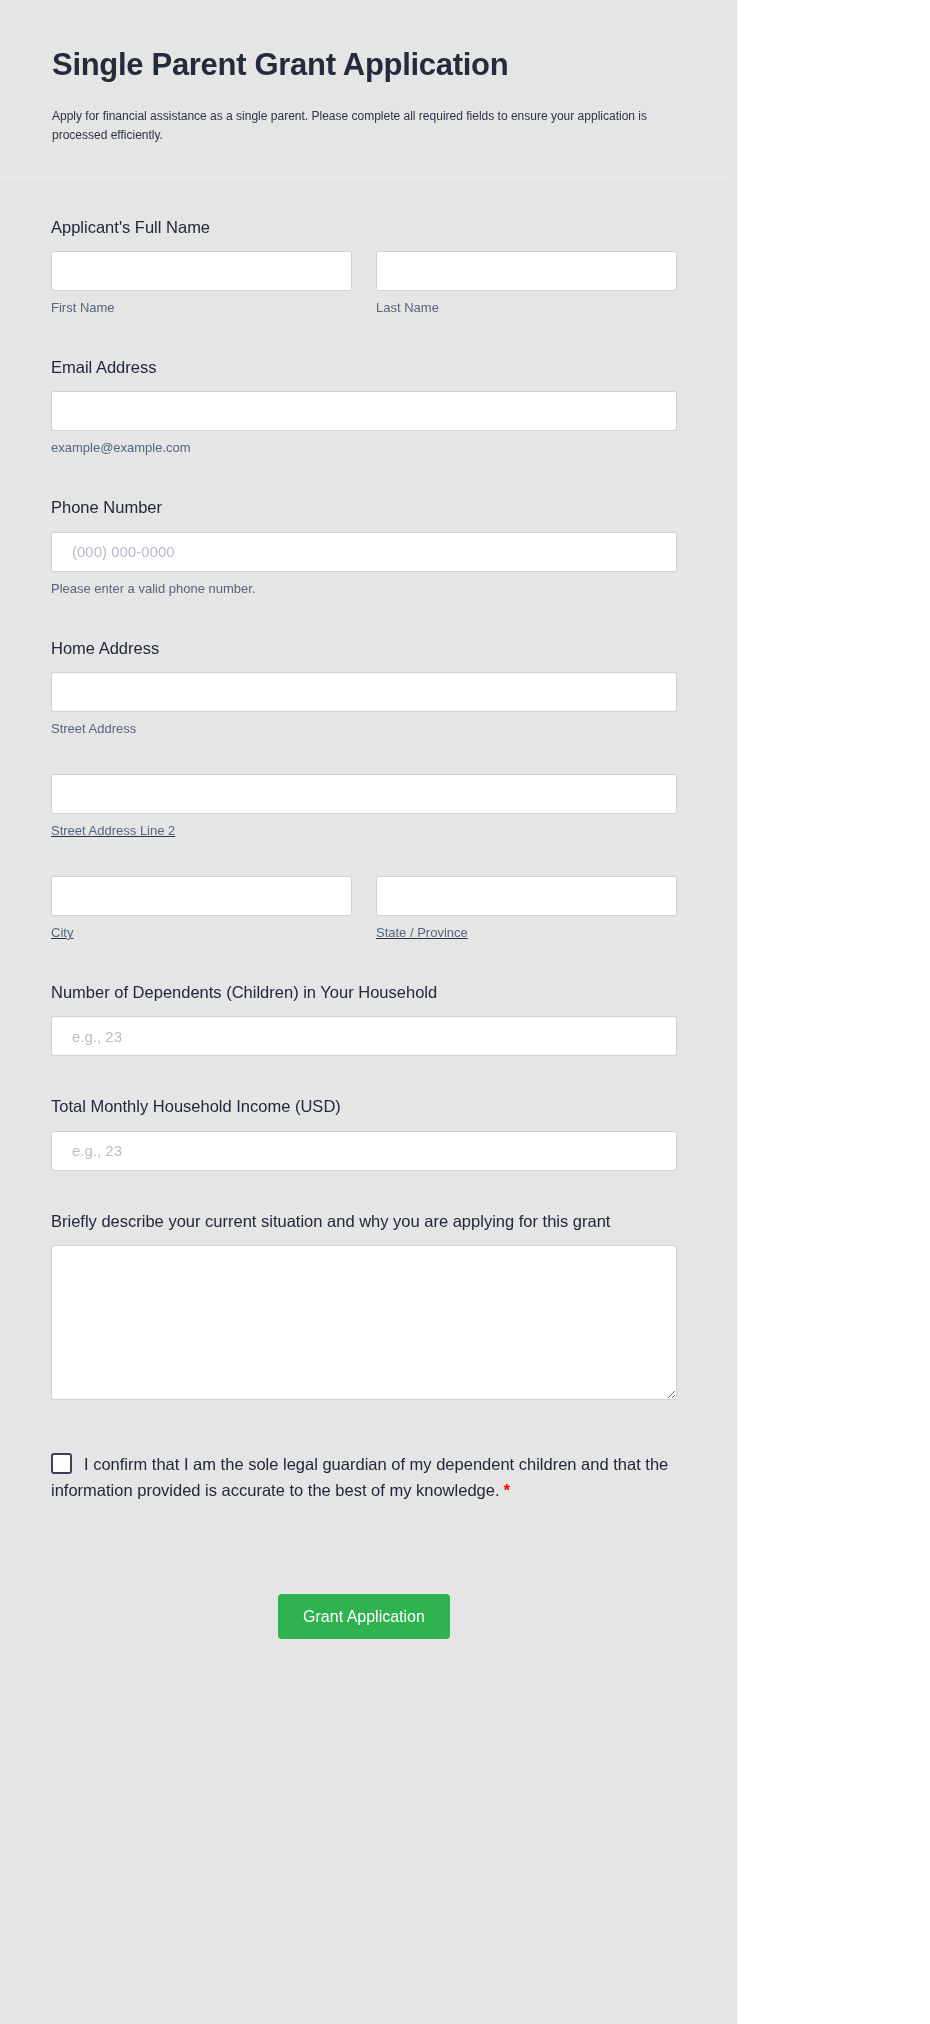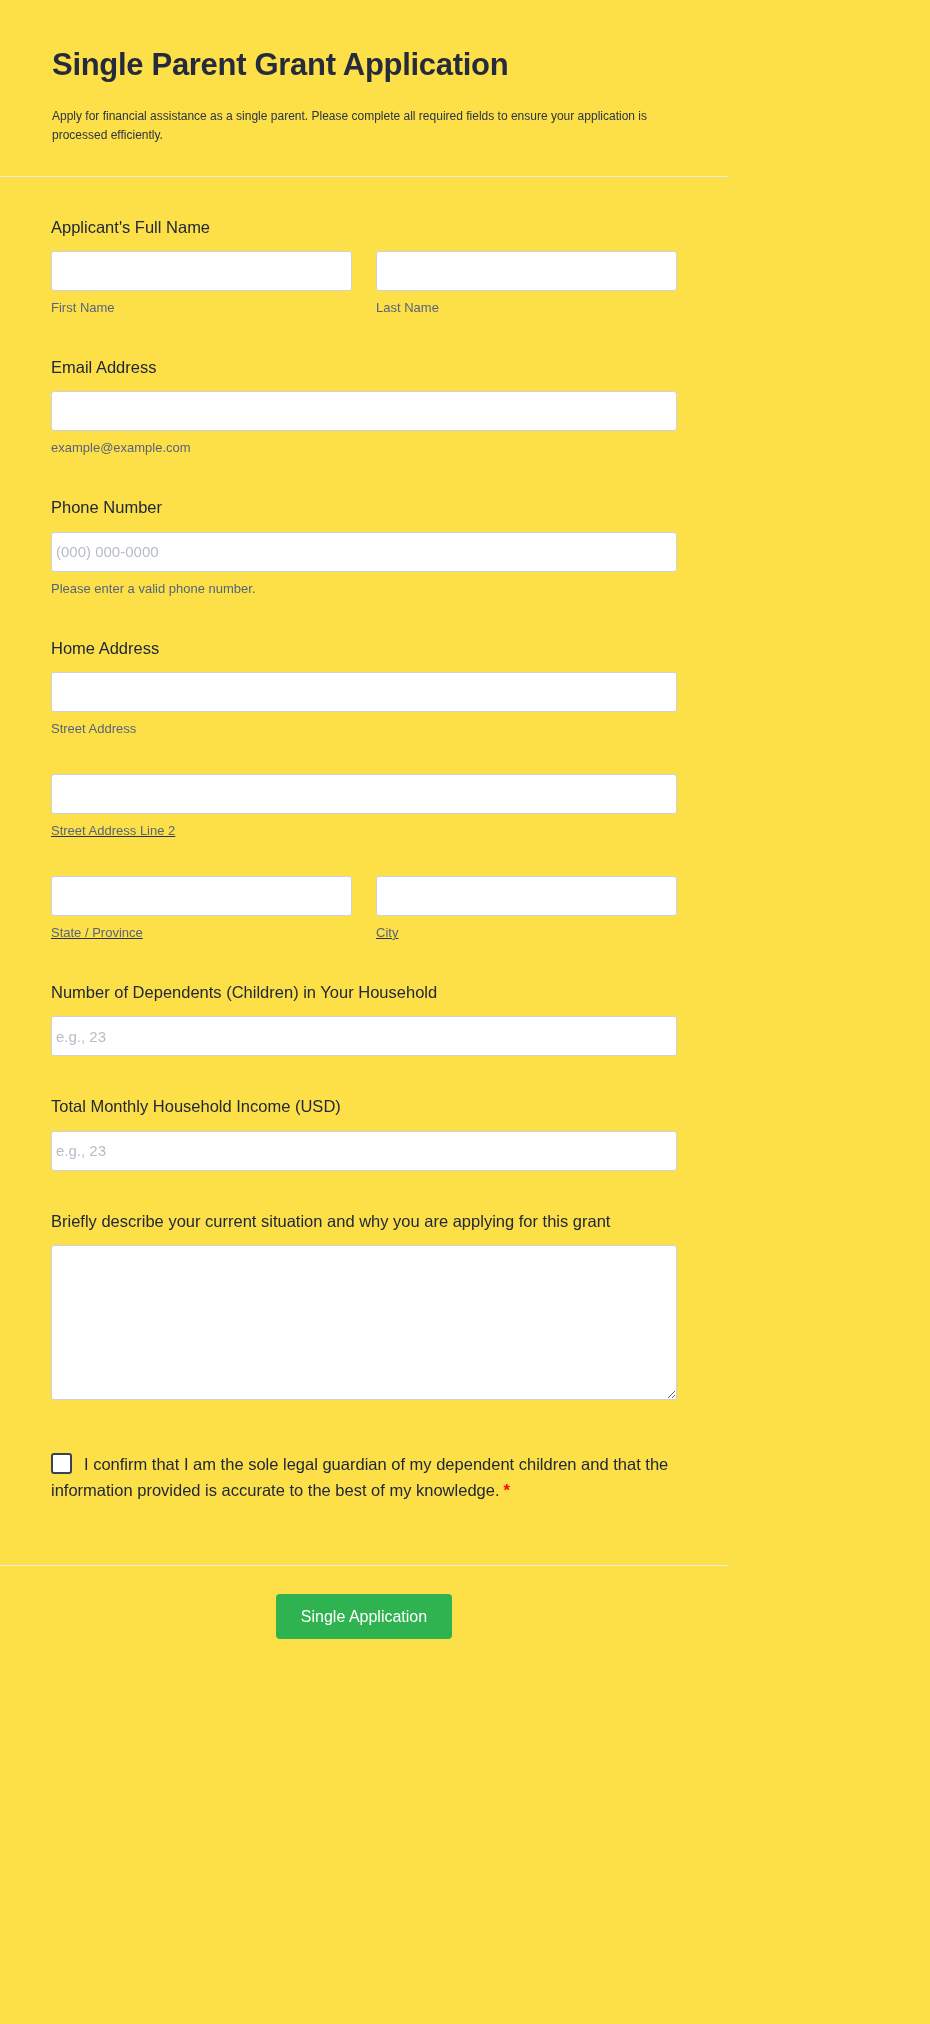--- a/index.html
+++ b/index.html
@@ -4,21 +4,21 @@
 <style>
   * { box-sizing: border-box; margin: 0; padding: 0; }
   html, body { background: #ffffff; }
   body {
     font-family: "Liberation Sans", sans-serif;
     color: #2c3345;
     width: 930px;
     min-height: 2024px;
     margin: 0;
   }
-  .page { width: 930px; min-height: 2024px; background: #fde047; }
+  .page { width: 737px; min-height: 2024px; background: #e5e5e5; }
   .form-container { width: 728px; }
 
   .form-header { padding: 46px 52px 30px 52px; }
   .form-title {
     font-size: 31px;
     font-weight: 700;
     color: #262b3c;
     letter-spacing: -0.3px;
     line-height: 1.2;
   }
@@ -46,21 +46,21 @@
     line-height: 1.3;
   }
   input[type="text"], textarea {
     font-family: "Liberation Sans", sans-serif;
     font-size: 15px;
     color: #2c3345;
     background: #fff;
     border: 1px solid #ccd2dc;
     border-radius: 3px;
     height: 40px;
-    padding: 0 4px;
+    padding: 0 20px;
     width: 100%;
     outline: none;
   }
   input::placeholder, textarea::placeholder { color: #b6bcc9; }
   textarea {
     height: 155px;
     padding: 10px 12px;
     resize: both;
     line-height: 1.5;
   }
@@ -162,25 +162,25 @@
         </div>
 
         <div class="stack-gap">
           <input type="text" value="" style="">
           <span class="sublabel">Street Address Line 2</span>
         </div>
 
         <div class="row stack-gap">
           <div class="col">
             <input type="text" value="" style="">
+            <span class="sublabel">City</span>
+          </div>
+          <div class="col">
+            <input type="text" value="" style="">
             <span class="sublabel">State / Province</span>
-          </div>
-          <div class="col">
-            <input type="text" value="" style="">
-            <span class="sublabel">City</span>
           </div>
         </div>
       </div>
 
       <div class="field">
         <label class="field-label">Number of Dependents (Children) in Your Household</label>
         <input type="text" class="narrow" placeholder="e.g., 23" style="">
       </div>
 
       <div class="field">
@@ -195,17 +195,17 @@
 
       <div class="checkbox-field">
         <label class="checkbox-label"><input type="checkbox" style=""><span>I confirm that I am the sole legal guardian of my dependent children and that the information provided is accurate to the best of my knowledge.</span><span class="required-star">*</span></label>
       </div>
 
     </div>
 
     <div class="divider footer-divider"></div>
 
     <div class="submit-section">
-      <button class="submit-button">Single Application</button>
+      <button class="submit-button">Grant Application</button>
     </div>
 
   </div>
 </div>
 
 </body></html>

